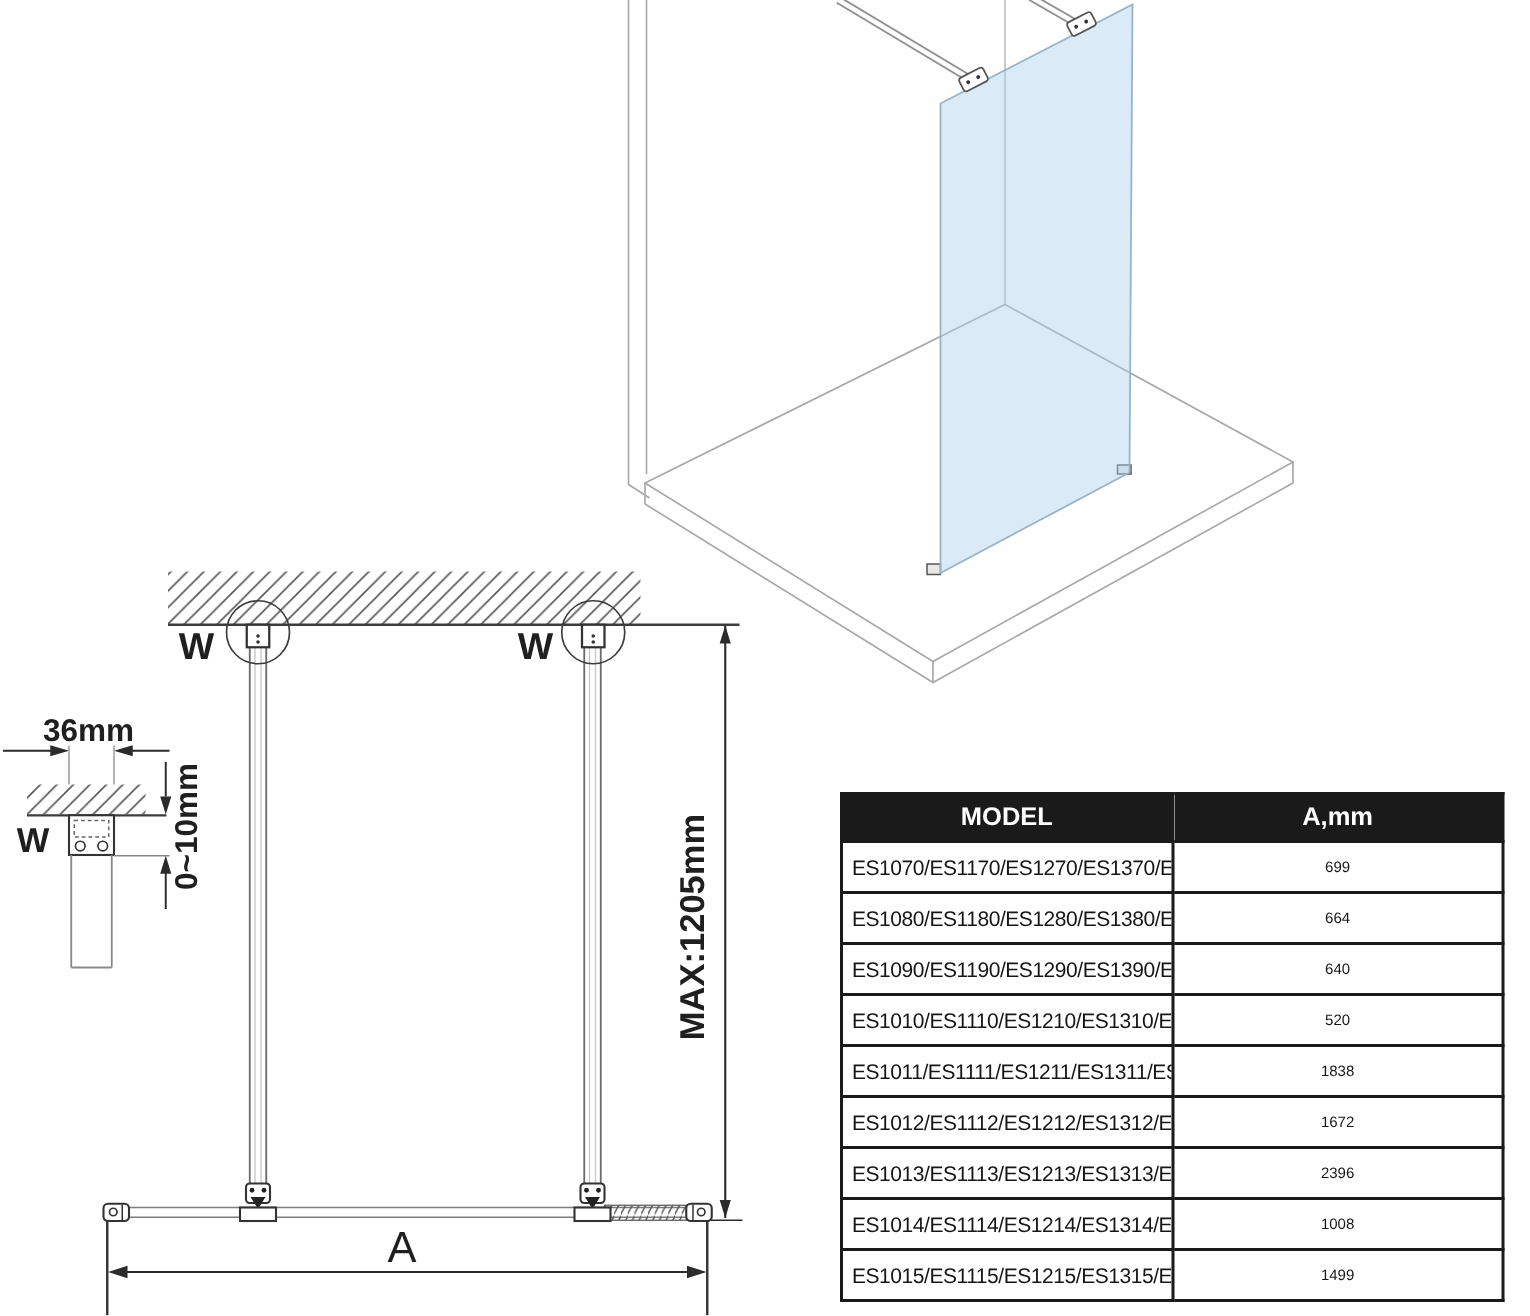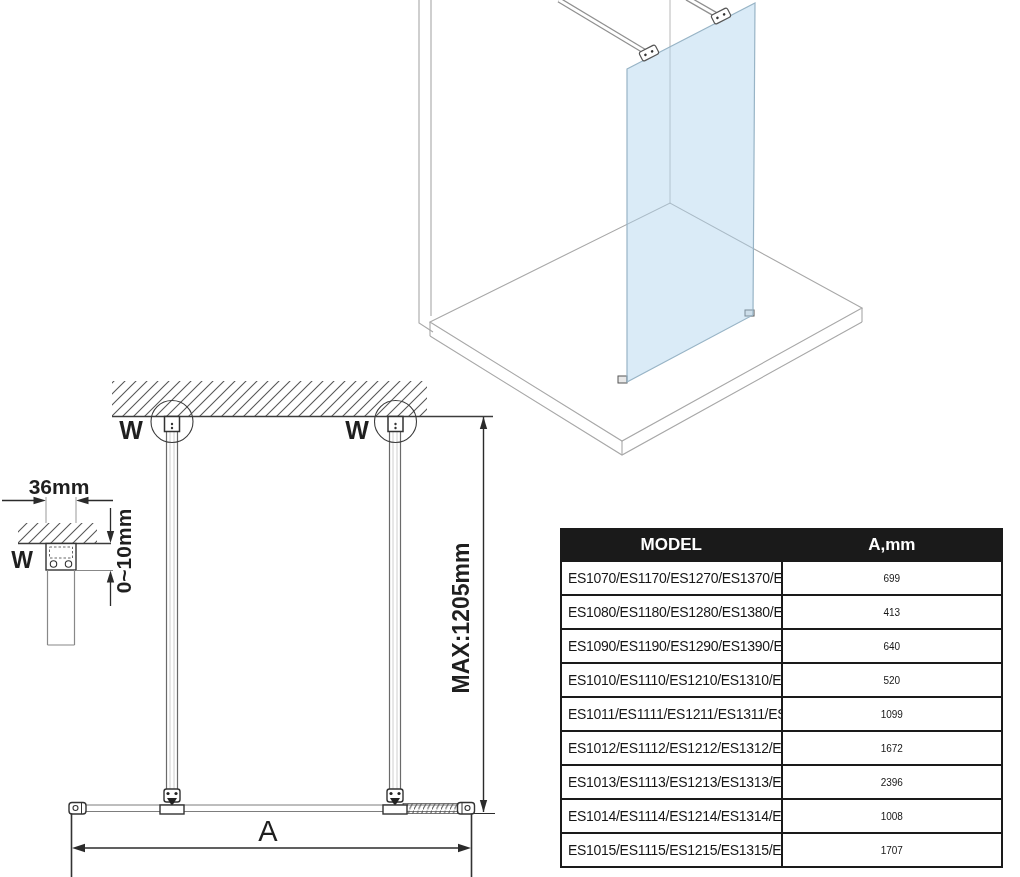--- a/index.html
+++ b/index.html
@@ -190,46 +190,46 @@
         <th>A,mm</th>
       </tr>
     </thead>
     <tbody>
       <tr>
         <td class="mc"><span>ES1070/ES1170/ES1270/ES1370/ES1470/</span></td>
         <td class="vc">699</td>
       </tr>
       <tr>
         <td class="mc"><span>ES1080/ES1180/ES1280/ES1380/ES1480/</span></td>
-        <td class="vc">413</td>
+        <td class="vc">664</td>
       </tr>
       <tr>
         <td class="mc"><span>ES1090/ES1190/ES1290/ES1390/ES1490/</span></td>
         <td class="vc">640</td>
       </tr>
       <tr>
         <td class="mc"><span>ES1010/ES1110/ES1210/ES1310/ES1410/</span></td>
         <td class="vc">520</td>
       </tr>
       <tr>
         <td class="mc"><span>ES1011/ES1111/ES1211/ES1311/ES1411/</span></td>
-        <td class="vc">1099</td>
+        <td class="vc">1838</td>
       </tr>
       <tr>
         <td class="mc"><span>ES1012/ES1112/ES1212/ES1312/ES1412/</span></td>
         <td class="vc">1672</td>
       </tr>
       <tr>
         <td class="mc"><span>ES1013/ES1113/ES1213/ES1313/ES1413/</span></td>
         <td class="vc">2396</td>
       </tr>
       <tr>
         <td class="mc"><span>ES1014/ES1114/ES1214/ES1314/ES1414/</span></td>
         <td class="vc">1008</td>
       </tr>
       <tr>
         <td class="mc"><span>ES1015/ES1115/ES1215/ES1315/ES1415/</span></td>
-        <td class="vc">1707</td>
+        <td class="vc">1499</td>
       </tr>
     </tbody>
   </table>
 
 </div>
 
 </body></html>

